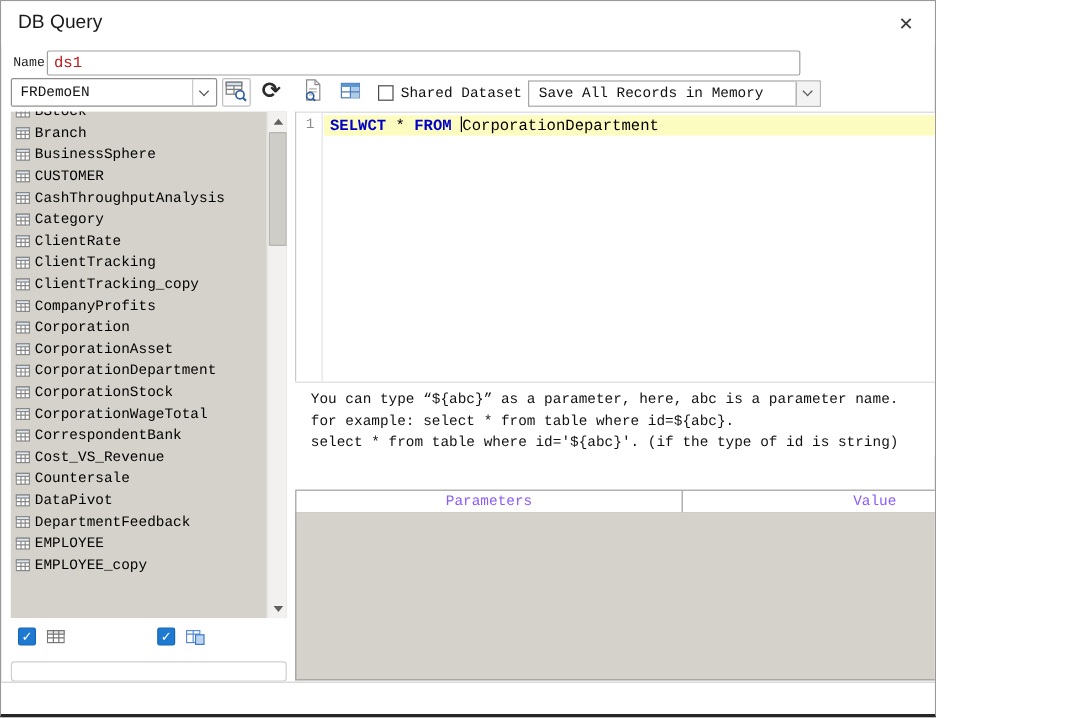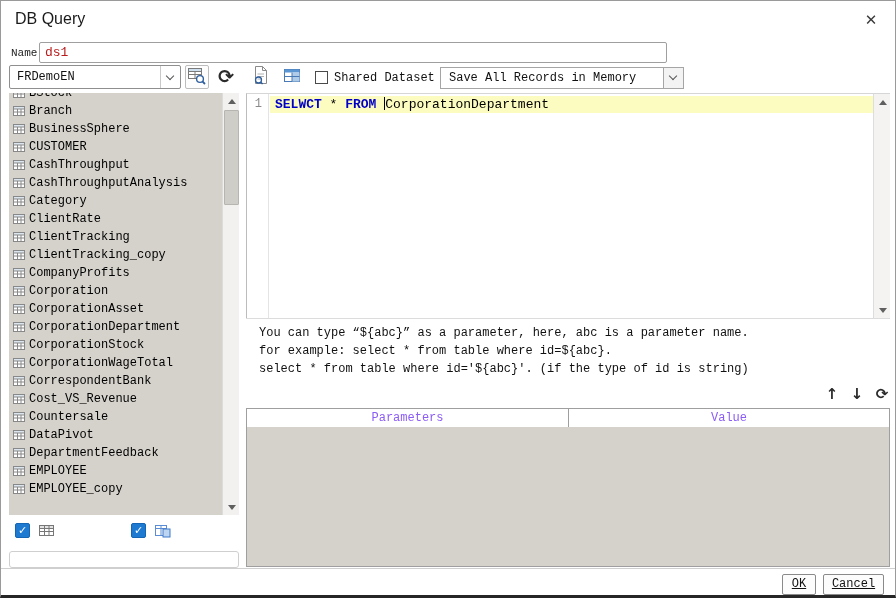--- a/index.html
+++ b/index.html
@@ -1,21 +1,21 @@
 <!DOCTYPE html>
 <html><head>
 <meta charset="utf-8">
 <style>
   * { margin:0; padding:0; box-sizing:border-box; }
   html,body { background:#ffffff; }
   .mono { font-family:"Liberation Mono","DejaVu Sans Mono",monospace; }
   .glyph { font-family:"DejaVu Sans",sans-serif; }
 
   .win {
-    position:relative; width:896px; height:598px; background:#ffffff;
+    position:relative; width:780px; height:598px; background:#ffffff;
     border:1px solid #9a9a9a; border-bottom:3px solid #262626;
     font-family:"Liberation Sans",sans-serif; overflow:hidden;
   }
 
   
   .titlebar { position:absolute; left:0; top:0; width:100%; height:38px; background:#fff; }
   .title { position:absolute; left:14px; top:9px; font-size:16px; color:#1a1a1a; }
   .close-btn { position:absolute; right:10px; top:7px; width:28px; height:24px; text-align:center;
     line-height:24px; font-size:15px; color:#3a3a3a; cursor:pointer; }
 
@@ -210,32 +210,20 @@
         <div class="list-row">
           <span class="tbl-icon">
             <svg width="12" height="12" viewBox="0 0 12 12">
               <rect x="0.5" y="1.5" width="11" height="9" fill="#ffffff" stroke="#888888"></rect>
               <rect x="0.5" y="1.5" width="11" height="2.5" fill="#dce6f0" stroke="#888888"></rect>
               <line x1="0.5" y1="7" x2="11.5" y2="7" stroke="#888888"></line>
               <line x1="4.5" y1="4" x2="4.5" y2="10.5" stroke="#888888"></line>
               <line x1="8" y1="4" x2="8" y2="10.5" stroke="#888888"></line>
             </svg>
           </span>
-          <span>CashThroughput</span>
-        </div>
-        <div class="list-row">
-          <span class="tbl-icon">
-            <svg width="12" height="12" viewBox="0 0 12 12">
-              <rect x="0.5" y="1.5" width="11" height="9" fill="#ffffff" stroke="#888888"></rect>
-              <rect x="0.5" y="1.5" width="11" height="2.5" fill="#dce6f0" stroke="#888888"></rect>
-              <line x1="0.5" y1="7" x2="11.5" y2="7" stroke="#888888"></line>
-              <line x1="4.5" y1="4" x2="4.5" y2="10.5" stroke="#888888"></line>
-              <line x1="8" y1="4" x2="8" y2="10.5" stroke="#888888"></line>
-            </svg>
-          </span>
           <span>CashThroughputAnalysis</span>
         </div>
         <div class="list-row">
           <span class="tbl-icon">
             <svg width="12" height="12" viewBox="0 0 12 12">
               <rect x="0.5" y="1.5" width="11" height="9" fill="#ffffff" stroke="#888888"></rect>
               <rect x="0.5" y="1.5" width="11" height="2.5" fill="#dce6f0" stroke="#888888"></rect>
               <line x1="0.5" y1="7" x2="11.5" y2="7" stroke="#888888"></line>
               <line x1="4.5" y1="4" x2="4.5" y2="10.5" stroke="#888888"></line>
               <line x1="8" y1="4" x2="8" y2="10.5" stroke="#888888"></line>

